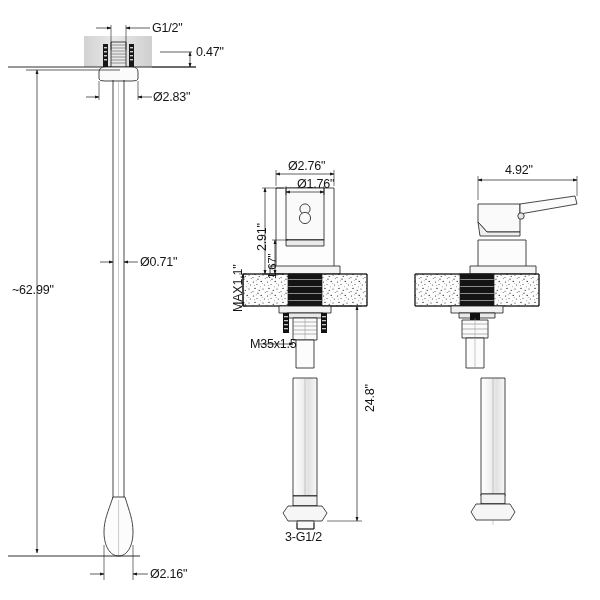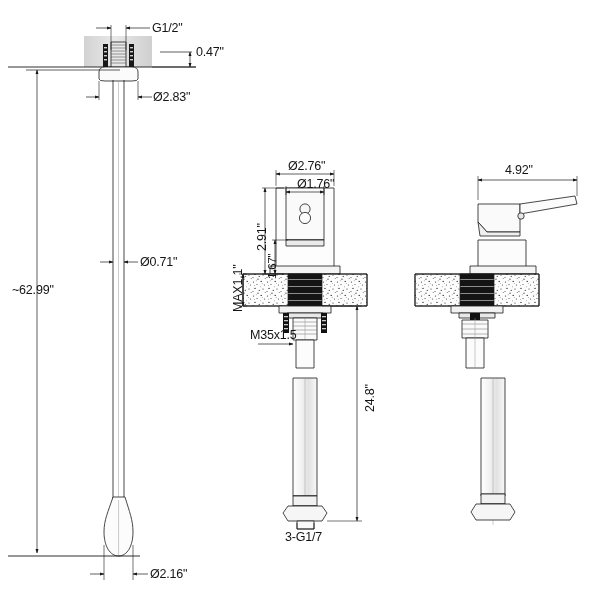--- a/index.html
+++ b/index.html
@@ -276,20 +276,20 @@
   <div class="lbl" style="left:288px;top:159px;">Ø2.76"</div>
 
   <div class="lbl" style="left:297px;top:177px;">Ø1.76"</div>
 
   <div class="lbl rot90" style="left:255px;top:251px;">2.91"</div>
 
   <div class="lbl rot90 small" style="left:266px;top:279px;">1.67"</div>
 
   <div class="lbl rot90" style="left:231px;top:312px;">MAX1.1"</div>
 
-  <div class="lbl" style="left:250px;top:328px;">M35x1.5</div>
+  <div class="lbl" style="left:250px;top:337px;">M35x1.5</div>
 
   <div class="lbl rot90" style="left:363px;top:412px;">24.8"</div>
 
-  <div class="lbl" style="left:285px;top:530px;">3-G1/7</div>
+  <div class="lbl" style="left:285px;top:530px;">3-G1/2</div>
 
   <div class="lbl" style="left:505px;top:163px;">4.92"</div>
 </div>
 
 </body></html>

